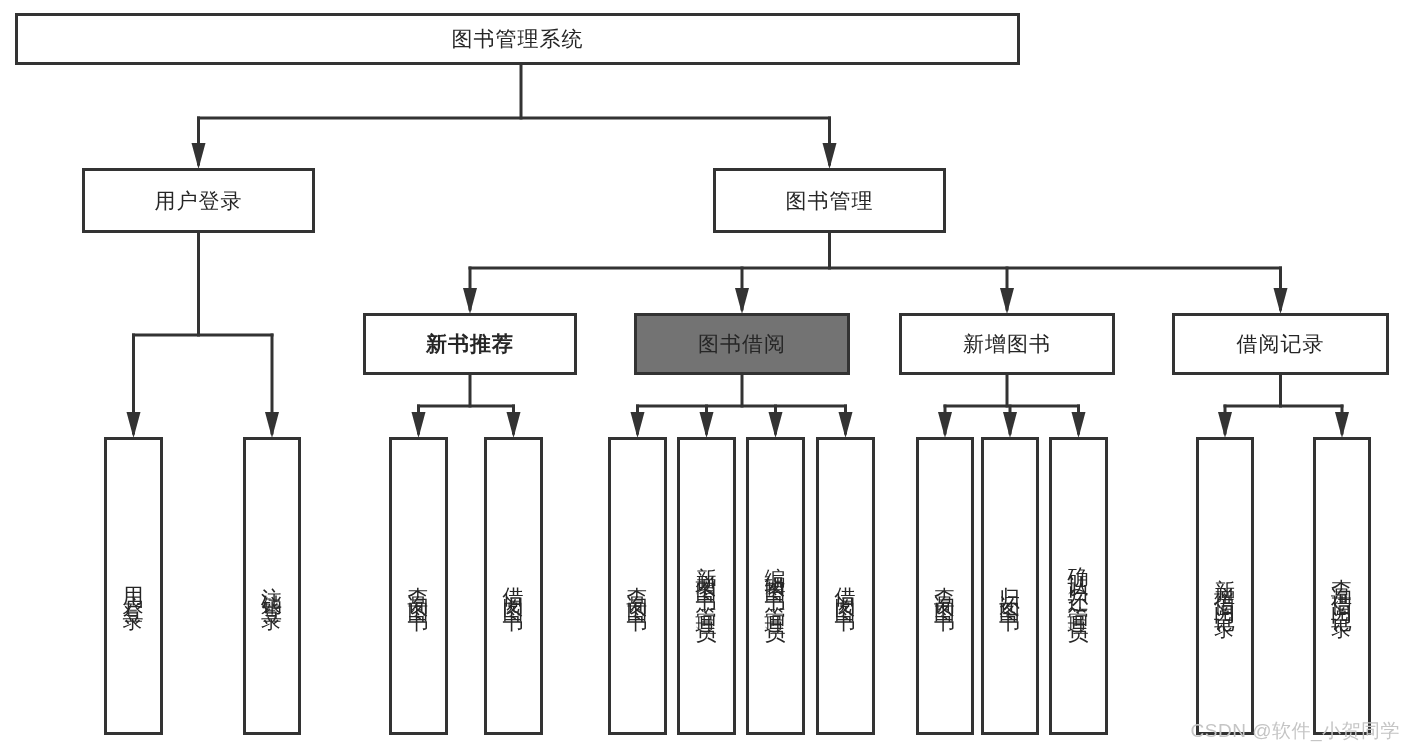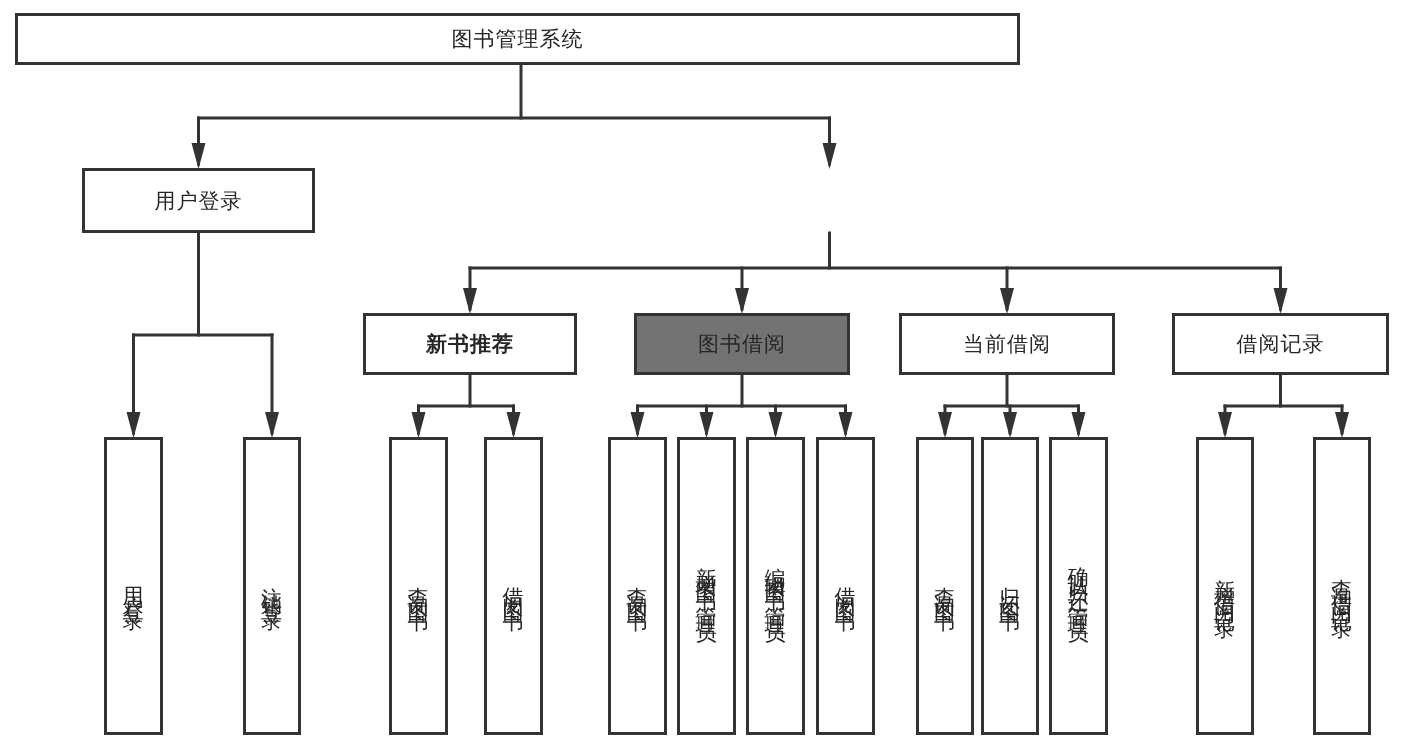--- a/index.html
+++ b/index.html
@@ -103,28 +103,31 @@
       <line x1="1342" y1="406" x2="1342" y2="433" stroke="#333333" stroke-width="3" stroke-linecap="square"></line>
       <polygon points="1335,412 1349,412 1342,438" fill="#333333"></polygon>
     </svg>
   <div id="nodes">
       <div class="node horizontal" style="left: 15px; top: 13px; width: 1005px; height: 52px; border-color: rgb(51, 51, 51); background: rgb(255, 255, 255); color: rgb(38, 38, 38);">
         <span class="lbl">图书管理系统</span>
       </div>
       <div class="node horizontal" style="left: 82px; top: 168px; width: 233px; height: 65px; border-color: rgb(51, 51, 51); background: rgb(255, 255, 255); color: rgb(38, 38, 38);">
         <span class="lbl">用户登录</span>
       </div>
+      <div class="node horizontal" style="left: 713px; top: 168px; width: 233px; height: 65px; border-color: rgb(51, 51, 51); background: rgb(255, 255, 255); color: rgb(38, 38, 38);">
+        <span class="lbl">图书管理</span>
+      </div>
       <div class="node horizontal" style="left: 363px; top: 313px; width: 214px; height: 62px; border-color: rgb(51, 51, 51); background: rgb(255, 255, 255); color: rgb(38, 38, 38); font-weight: bold;">
         <span class="lbl">新书推荐</span>
       </div>
       <div class="node horizontal" style="left: 634px; top: 313px; width: 216px; height: 62px; border-color: rgb(51, 51, 51); background: #737373; color: rgb(38, 38, 38);">
         <span class="lbl">图书借阅</span>
       </div>
       <div class="node horizontal" style="left: 899px; top: 313px; width: 216px; height: 62px; border-color: rgb(51, 51, 51); background: rgb(255, 255, 255); color: rgb(38, 38, 38);">
-        <span class="lbl">当前借阅</span>
+        <span class="lbl">新增图书</span>
       </div>
       <div class="node horizontal" style="left: 1172px; top: 313px; width: 217px; height: 62px; border-color: rgb(51, 51, 51); background: rgb(255, 255, 255); color: rgb(38, 38, 38);">
         <span class="lbl">借阅记录</span>
       </div>
       <div class="node vertical" style="left: 104px; top: 437px; width: 59px; height: 298px; border-color: rgb(51, 51, 51); background: rgb(255, 255, 255); color: rgb(38, 38, 38);">
         <span class="lbl">用户登录</span>
       </div>
       <div class="node vertical" style="left: 243px; top: 437px; width: 58px; height: 298px; border-color: rgb(51, 51, 51); background: rgb(255, 255, 255); color: rgb(38, 38, 38);">
         <span class="lbl">注销登录</span>
       </div>
@@ -155,13 +158,14 @@
       <div class="node vertical" style="left: 1049px; top: 437px; width: 59px; height: 298px; border-color: rgb(51, 51, 51); background: rgb(255, 255, 255); color: rgb(38, 38, 38);">
         <span class="lbl">确认归还（管理员）</span>
       </div>
       <div class="node vertical" style="left: 1196px; top: 437px; width: 58px; height: 298px; border-color: rgb(51, 51, 51); background: rgb(255, 255, 255); color: rgb(38, 38, 38);">
         <span class="lbl">新增借阅记录</span>
       </div>
       <div class="node vertical" style="left: 1313px; top: 437px; width: 58px; height: 298px; border-color: rgb(51, 51, 51); background: rgb(255, 255, 255); color: rgb(38, 38, 38);">
         <span class="lbl">查询借阅记录</span>
       </div>
     </div>
+  <div class="watermark" style="color: rgb(197, 197, 197);">CSDN @软件_小贺同学</div>
 </div>
 
 </body></html>

